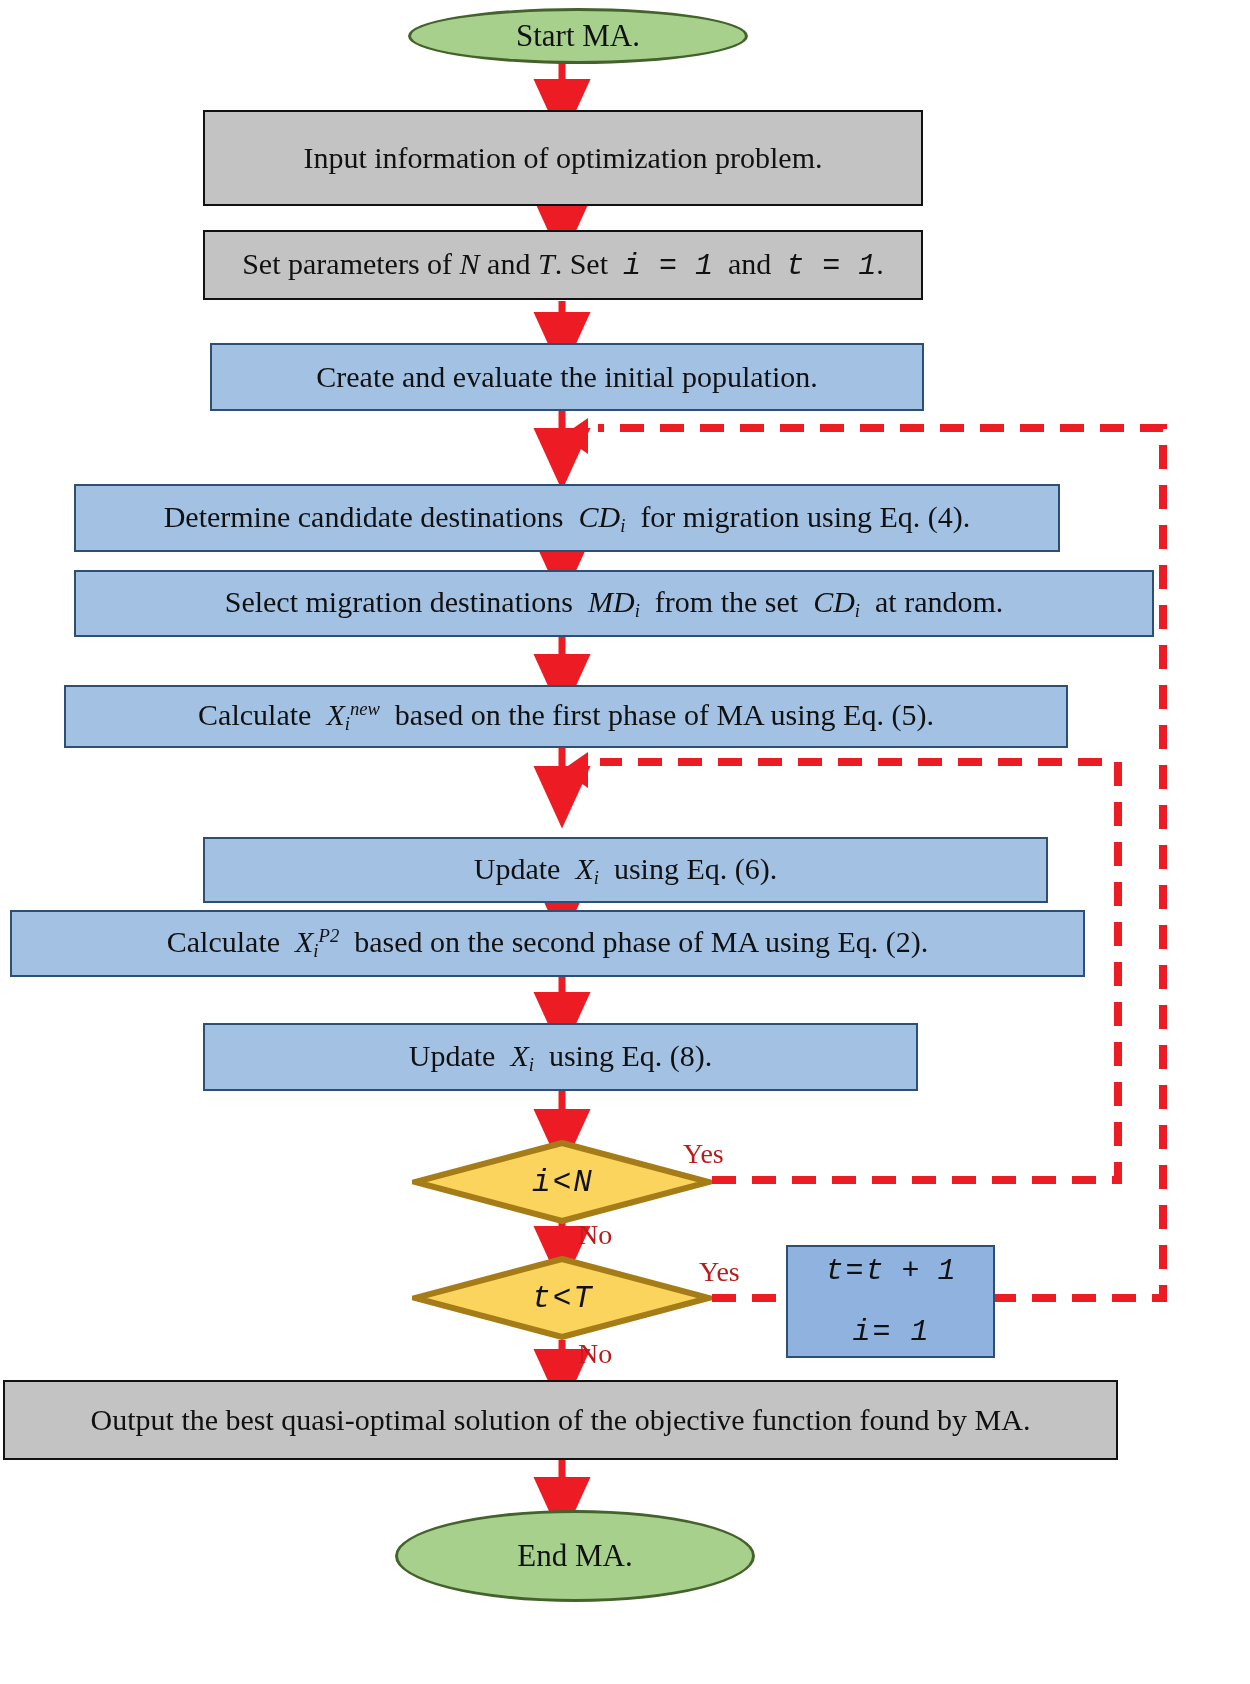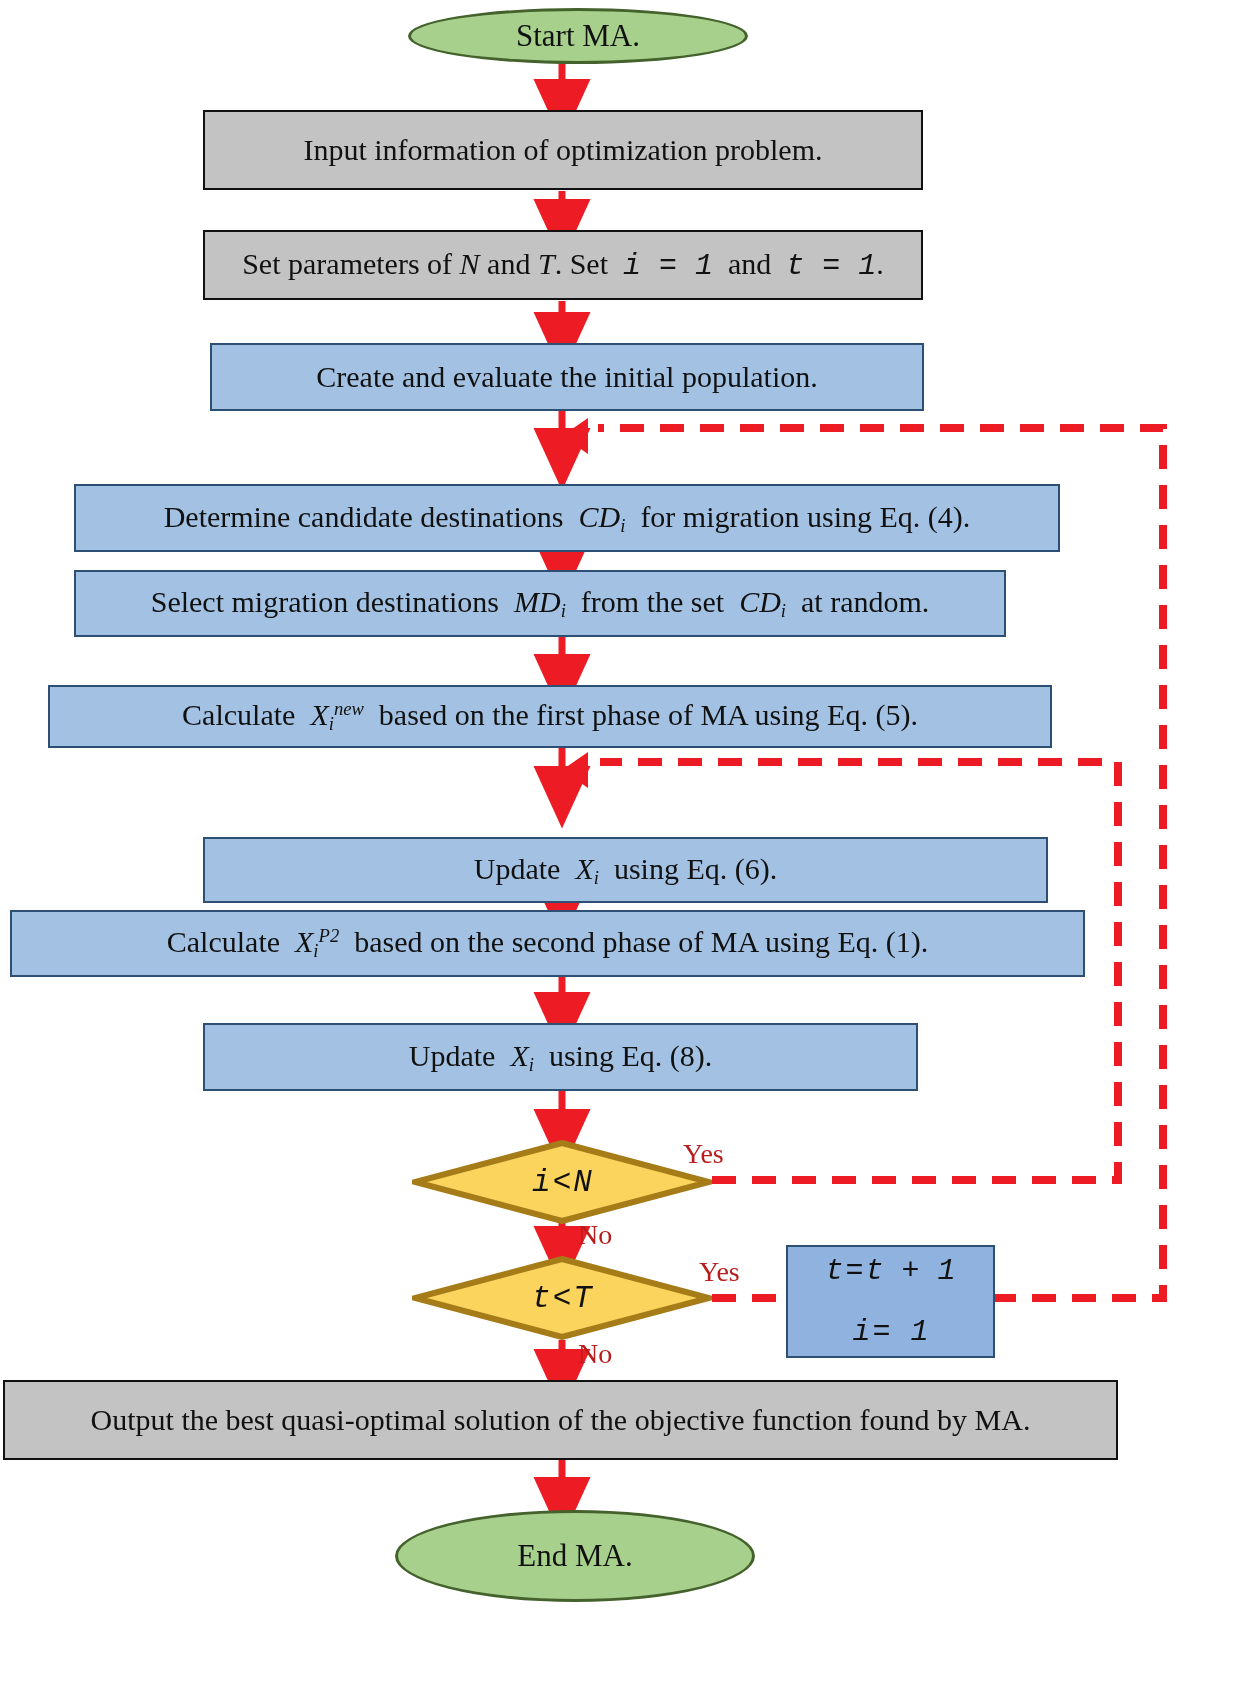--- a/index.html
+++ b/index.html
@@ -136,61 +136,61 @@
     <g stroke="#ed1c24" stroke-width="8" fill="none" stroke-dasharray="24,16">
       <path d="M672,1180 L786,1180"></path>
       <path d="M672,1298 L786,1298"></path>
     </g>
   </svg>
 
   <div class="node terminator" style="left:408px; top:8px; width:340px; height:56px;">
     <span>Start MA.</span>
   </div>
 
-  <div class="node process-gray" style="left:203px; top:110px; width:720px; height:80px;">
+  <div class="node process-gray" style="left:203px; top:110px; width:720px; height:96px;">
     <span>Input information of optimization problem.</span>
   </div>
 
   <div class="node process-gray" style="left:203px; top:230px; width:720px; height:70px;">
     <span>
       <span>Set parameters of </span><i class="v">N</i><span> and </span><i class="v">T</i><span>. Set </span>&nbsp;<span class="eqn">i = 1</span>&nbsp;<span> and </span>&nbsp;<span class="eqn">t = 1</span><span>.</span>
     </span>
   </div>
 
   <div class="node process-blue" style="left:210px; top:343px; width:714px; height:68px;">
     <span>Create and evaluate the initial population.</span>
   </div>
 
   <div class="node process-blue" style="left:74px; top:484px; width:986px; height:68px;">
     <span>
       <span>Determine candidate destinations </span>&nbsp;<span class="mi"><span>CD</span><sub>i</sub></span>&nbsp;<span> for migration using Eq. (4).</span>
     </span>
   </div>
 
-  <div class="node process-blue" style="left:74px; top:570px; width:932px; height:67px;">
+  <div class="node process-blue" style="left:74px; top:570px; width:1080px; height:67px;">
     <span>
       <span>Select migration destinations </span>&nbsp;<span class="mi"><span>MD</span><sub>i</sub></span>&nbsp;<span> from the set </span>&nbsp;<span class="mi"><span>CD</span><sub>i</sub></span>&nbsp;<span> at random.</span>
     </span>
   </div>
 
-  <div class="node process-blue" style="left:48px; top:685px; width:1004px; height:63px;">
+  <div class="node process-blue" style="left:64px; top:685px; width:1004px; height:63px;">
     <span>
       <span>Calculate </span>&nbsp;<span class="mi"><span>X</span><sub>i</sub><sup>new</sup></span>&nbsp;<span> based on the first phase of MA using Eq. (5).</span>
     </span>
   </div>
 
   <div class="node process-blue" style="left:203px; top:797px; width:845px; height:66px;margin-top:40px;">
     <span>
       <span>Update </span>&nbsp;<span class="mi"><span>X</span><sub>i</sub></span>&nbsp;<span> using Eq. (6).</span>
     </span>
   </div>
 
   <div class="node process-blue" style="left:10px; top:910px; width:1075px; height:67px;">
     <span>
-      <span>Calculate </span>&nbsp;<span class="mi"><span>X</span><sub>i</sub><sup>P2</sup></span>&nbsp;<span> based on the second phase of MA using Eq. (1).</span>
+      <span>Calculate </span>&nbsp;<span class="mi"><span>X</span><sub>i</sub><sup>P2</sup></span>&nbsp;<span> based on the second phase of MA using Eq. (2).</span>
     </span>
   </div>
 
   <div class="node process-blue" style="left:203px; top:1023px; width:715px; height:68px;">
     <span>
       <span>Update </span>&nbsp;<span class="mi"><span>X</span><sub>i</sub></span>&nbsp;<span> using Eq. (8).</span>
     </span>
   </div>
 
   <div class="decision" style="left:412px; top:1256px; width:300px; height:84px;">

